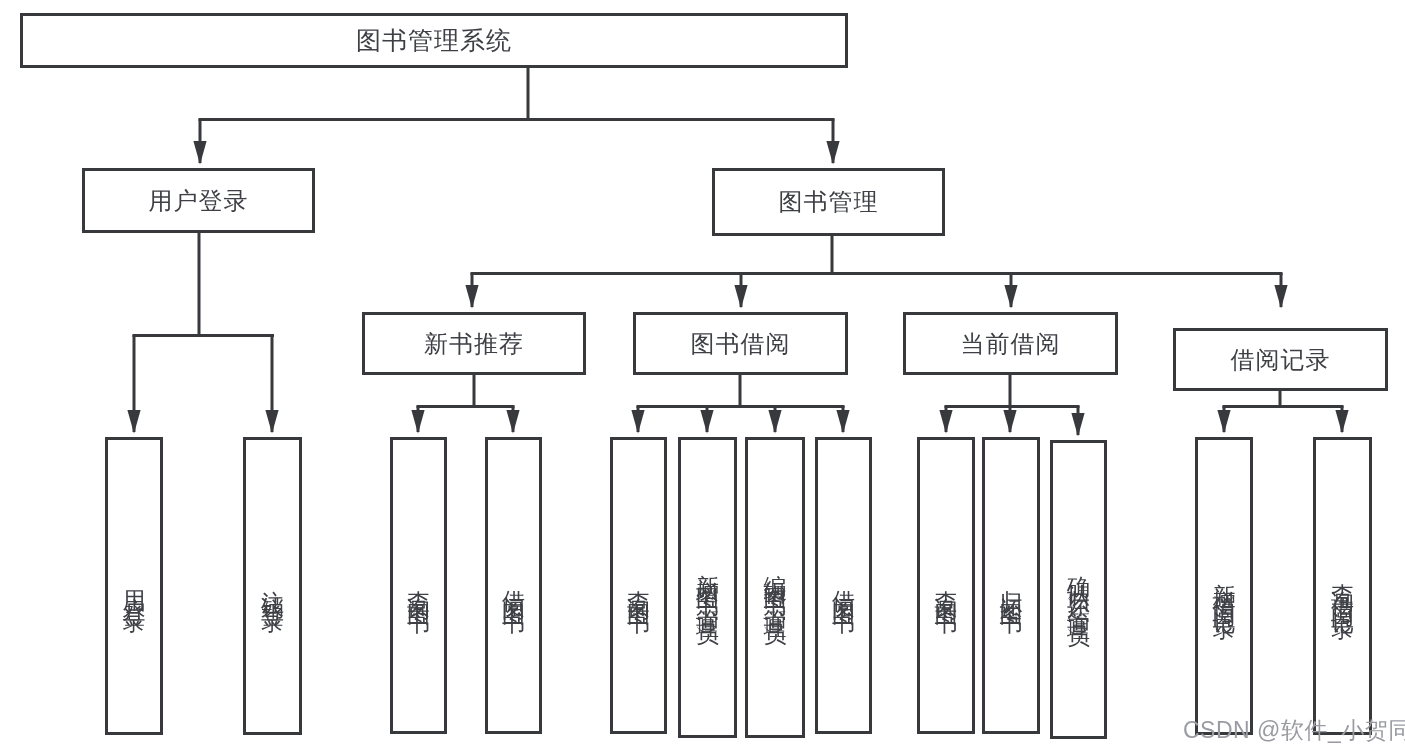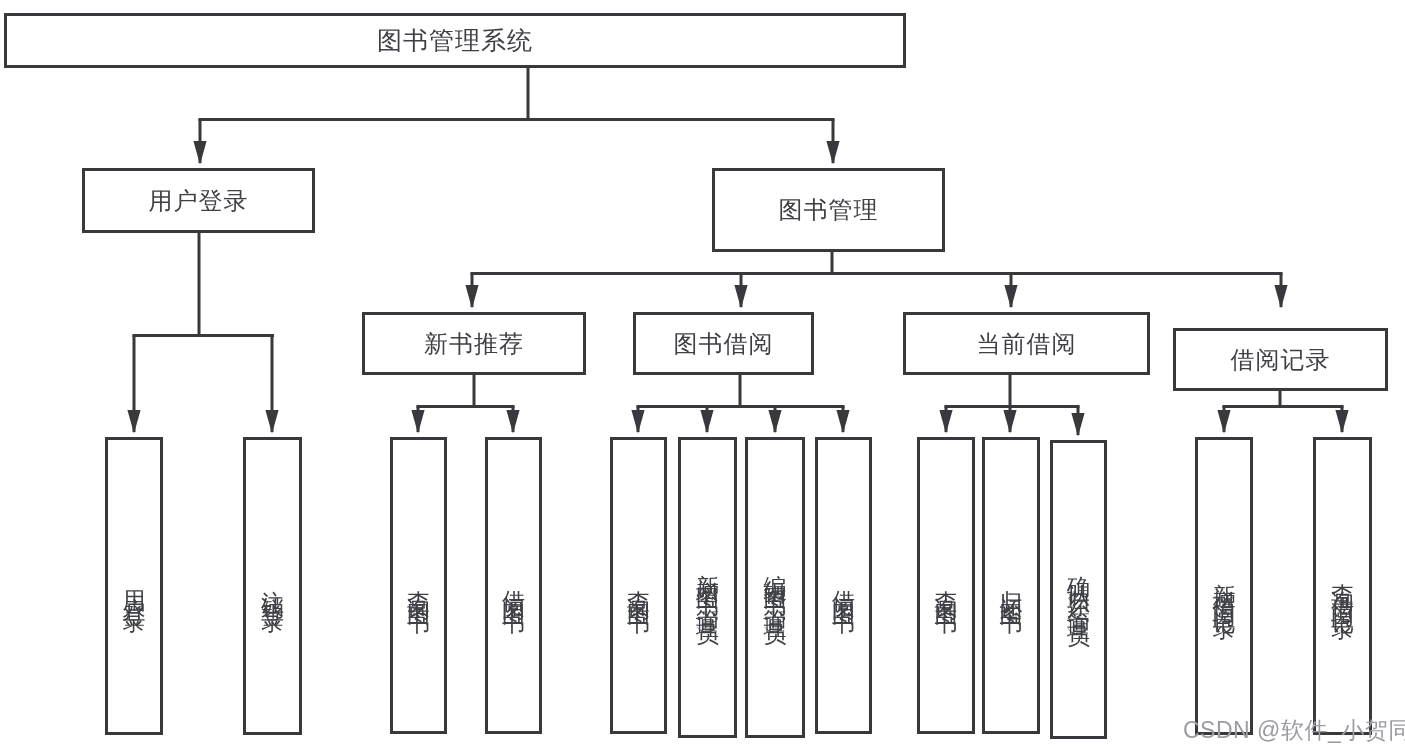--- a/index.html
+++ b/index.html
@@ -108,38 +108,38 @@
     <path class="w" marker-end="url(#arr)" d="M707,406 V432"></path>
     <path class="w" marker-end="url(#arr)" d="M775,406 V432"></path>
     <path class="w" marker-end="url(#arr)" d="M843,406 V432"></path>
     <path class="w" marker-end="url(#arr)" d="M946,406 V432"></path>
     <path class="w" marker-end="url(#arr)" d="M1010,406 V432"></path>
     <path class="w" marker-end="url(#arr)" d="M1078,406 V435"></path>
     <path class="w" marker-end="url(#arr)" d="M1224,406 V432"></path>
     <path class="w" marker-end="url(#arr)" d="M1342,406 V432"></path>
   </svg>
 
-  <div class="box root" style="left:4px;top:13px;width:902px;height:55px">
+  <div class="box root" style="left:20px;top:13px;width:828px;height:55px">
     <span class="hlabel">图书管理系统</span>
   </div>
 
   <div class="box" style="left:82px;top:168px;width:233px;height:65px">
     <span class="hlabel">用户登录</span>
   </div>
-  <div class="box" style="left:712px;top:168px;width:233px;height:84px">
+  <div class="box" style="left:712px;top:168px;width:233px;height:68px">
     <span class="hlabel">图书管理</span>
   </div>
 
   <div class="box" style="left:362px;top:312px;width:224px;height:63px">
     <span class="hlabel">新书推荐</span>
   </div>
-  <div class="box" style="left:633px;top:312px;width:181px;height:63px">
+  <div class="box" style="left:633px;top:312px;width:215px;height:63px">
     <span class="hlabel">图书借阅</span>
   </div>
-  <div class="box" style="left:903px;top:312px;width:247px;height:63px">
+  <div class="box" style="left:903px;top:312px;width:215px;height:63px">
     <span class="hlabel">当前借阅</span>
   </div>
   <div class="box" style="left:1173px;top:328px;width:215px;height:63px">
     <span class="hlabel">借阅记录</span>
   </div>
 
   <div class="box" style="left:105px;top:437px;width:58px;height:298px">
     <span class="vlabel">用户登录</span>
   </div>
   <div class="box" style="left:243px;top:437px;width:59px;height:298px">

